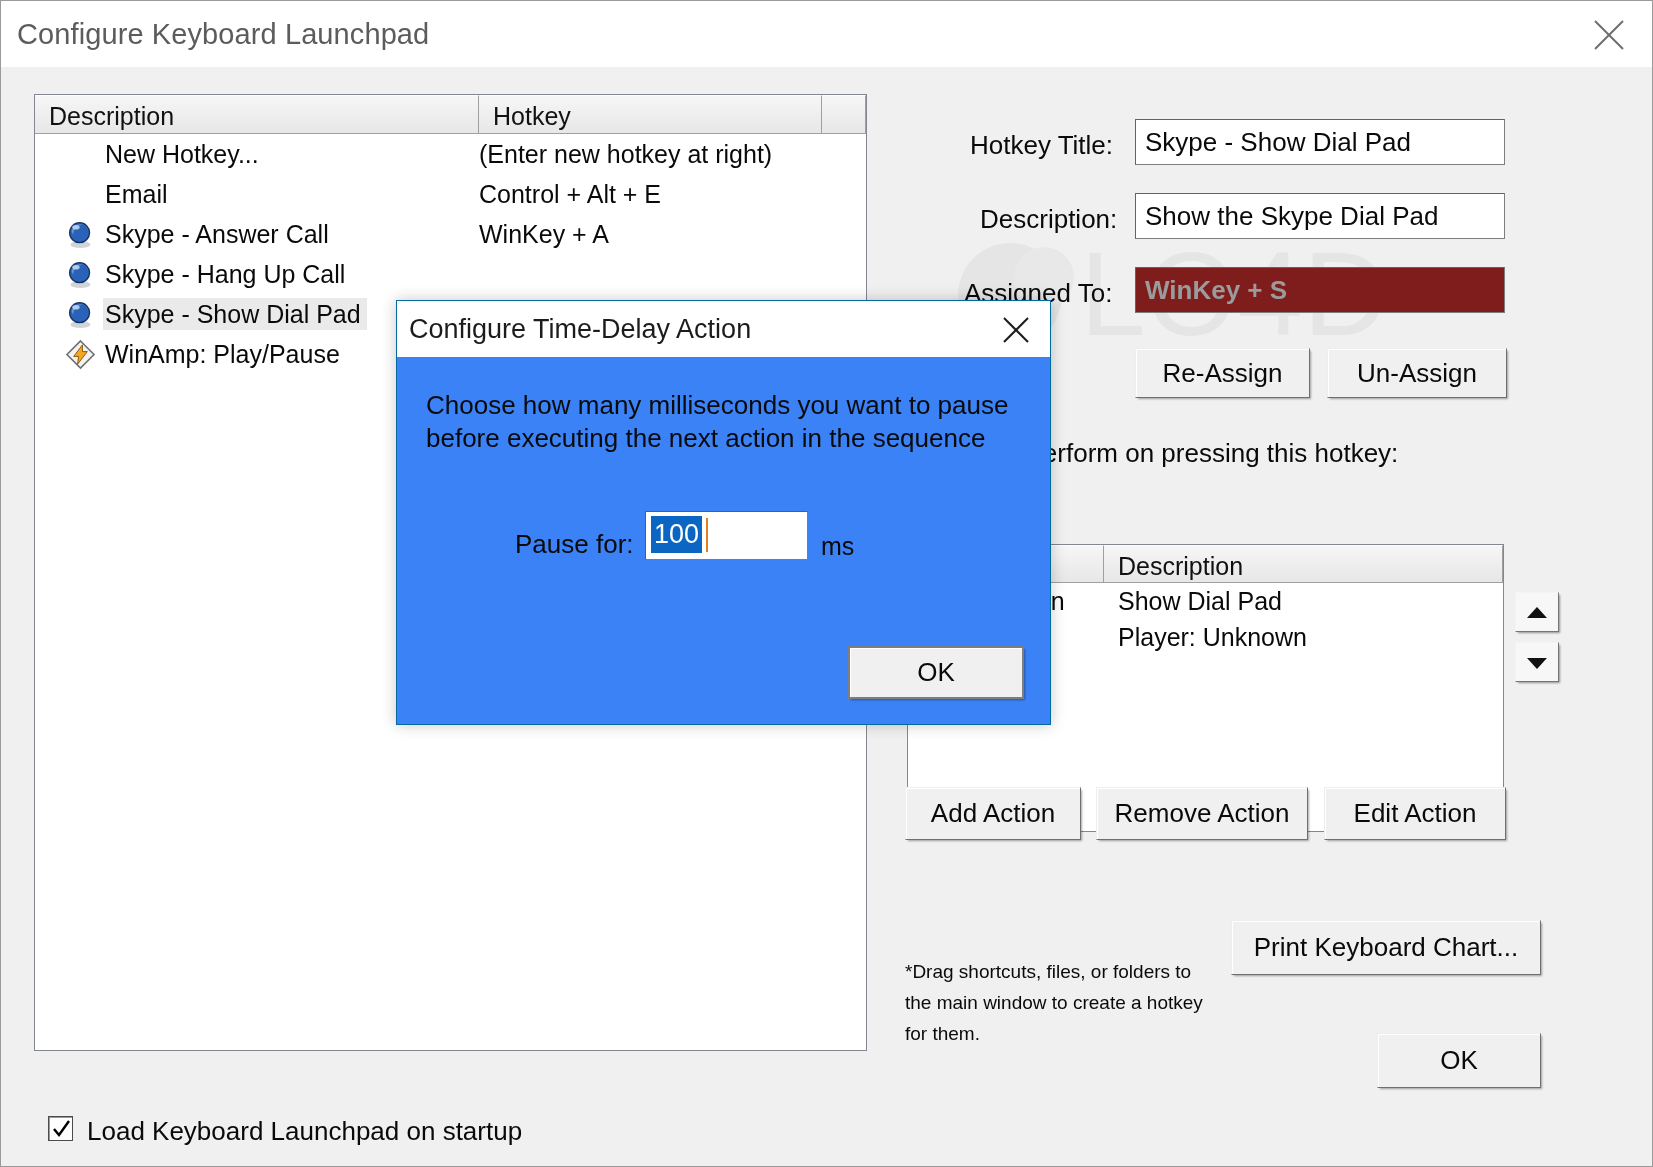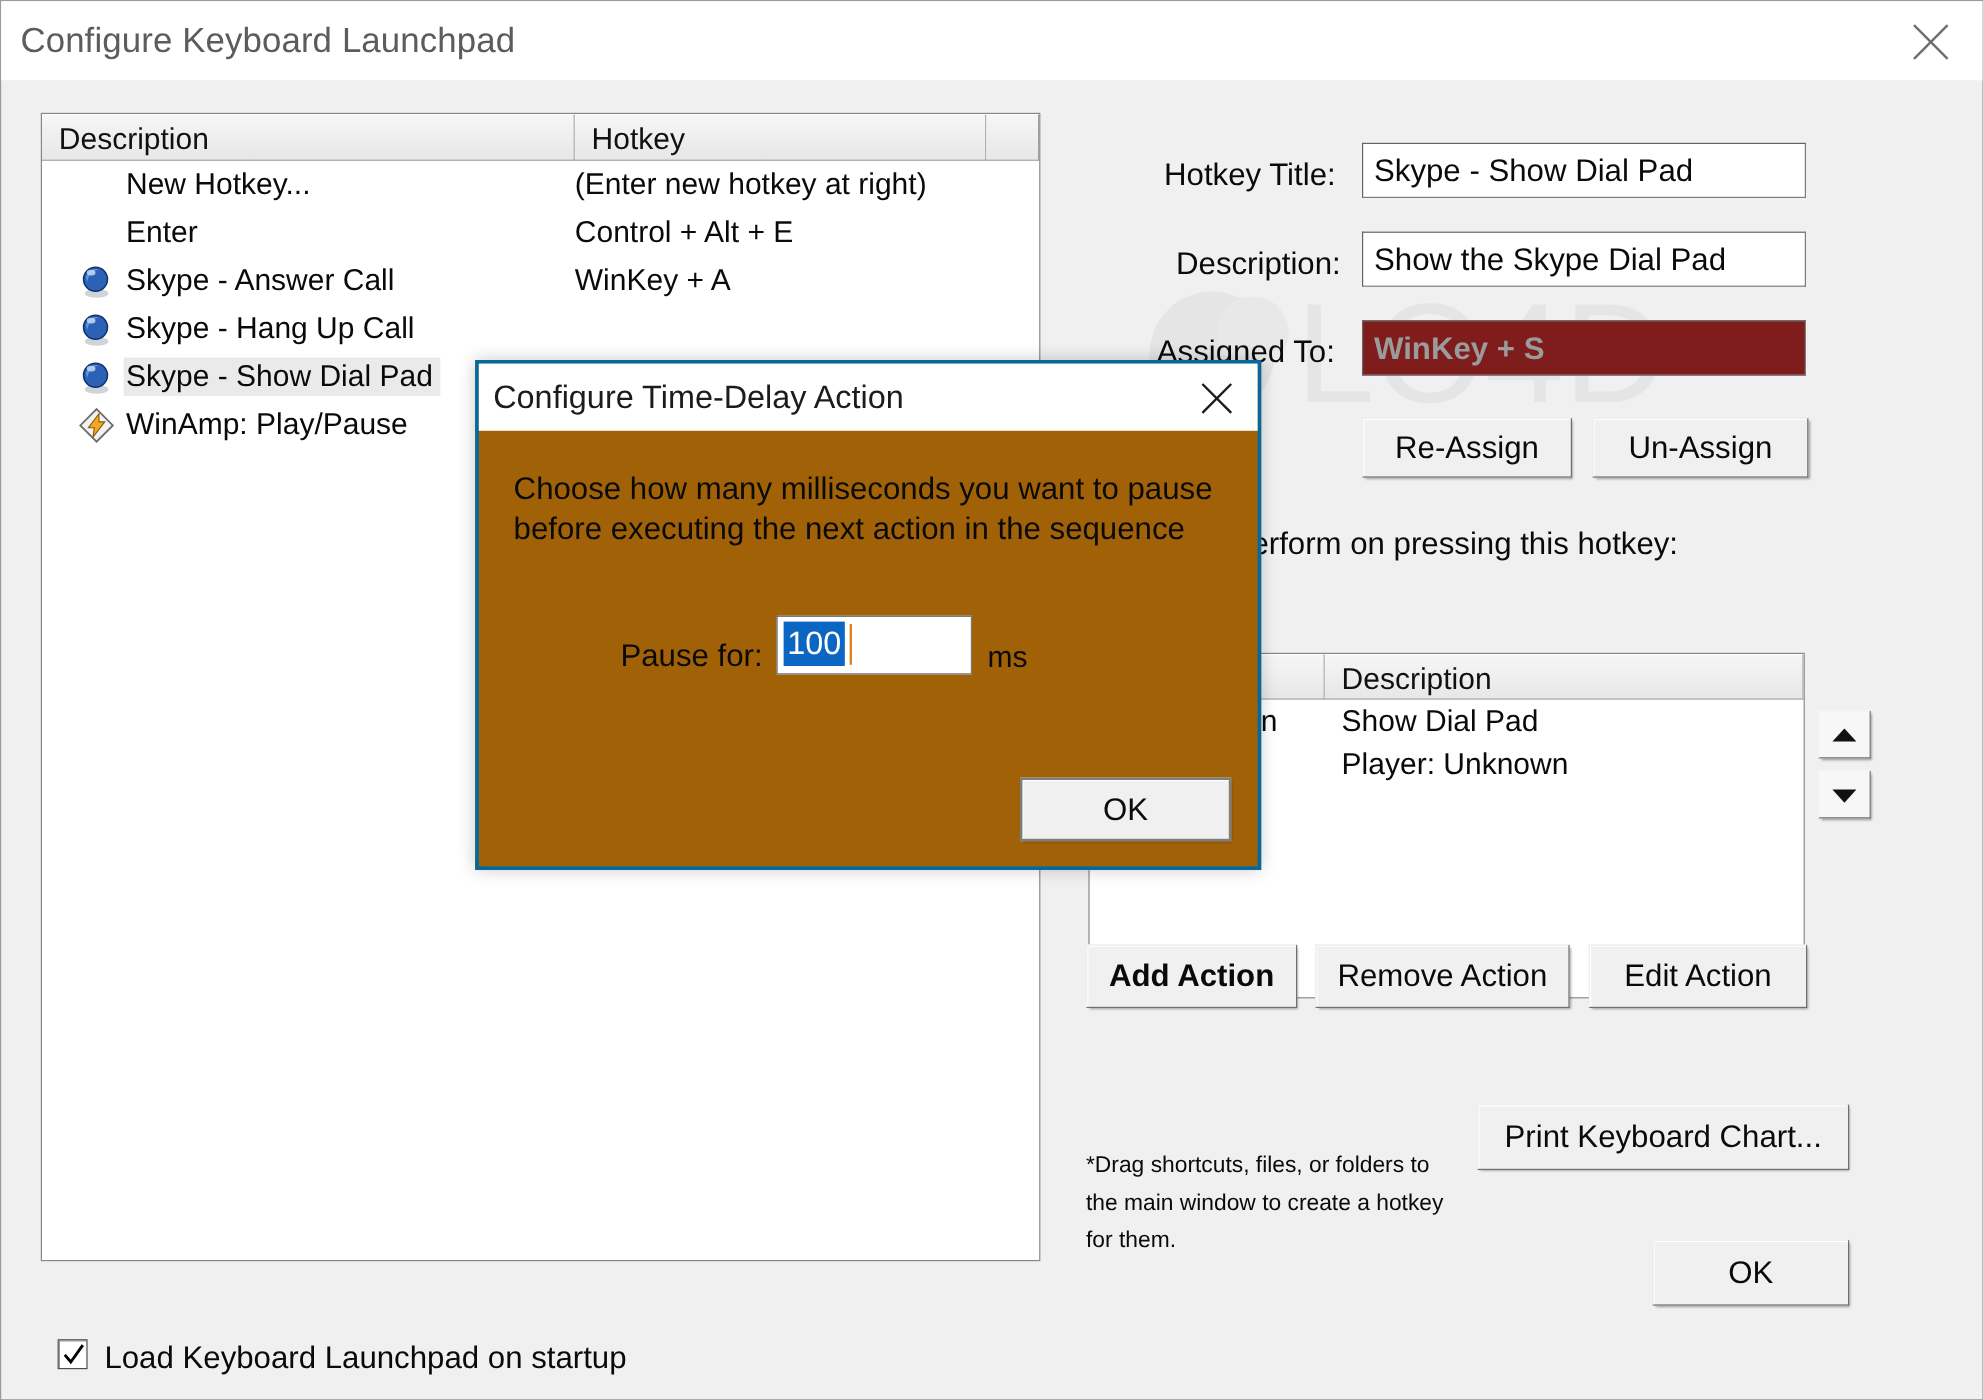--- a/index.html
+++ b/index.html
@@ -295,22 +295,22 @@
     color: #0a0a0a;
   }
 
   
   #delay-dialog {
     position: absolute;
     left: 394px;
     top: 233px;
     width: 655px;
     height: 425px;
-    background: #a16207;
-    border: 3px solid #0369a1;
+    background: #3b82f6;
+    border: 1px solid #0369a1;
     box-sizing: border-box;
     box-shadow: 0 0 14px rgba(0,0,0,.22);
   }
   #dialog-titlebar {
     position: absolute;
     left: 0; top: 0;
     width: 100%;
     height: 56px;
     background: #ffffff;
   }
@@ -454,21 +454,21 @@
           <div class="lv-cell-desc">
             <div class="lv-indent"></div>
             <span class="lv-desc-text">New Hotkey...</span>
           </div>
           <div class="lv-cell-hot">(Enter new hotkey at right)</div>
         </div>
 
         <div class="lv-row">
           <div class="lv-cell-desc">
             <div class="lv-indent"></div>
-            <span class="lv-desc-text">Enter</span>
+            <span class="lv-desc-text">Email</span>
           </div>
           <div class="lv-cell-hot">Control + Alt + E</div>
         </div>
 
         <div class="lv-row">
           <div class="lv-cell-desc">
             <div class="lv-icon-slot">
               <svg class="icon-skype" viewBox="0 0 32 32">
                 <ellipse cx="16" cy="27" rx="11" ry="4" fill="#cfd4da"></ellipse>
                 <circle cx="15" cy="14" r="11" fill="#2a62b8"></circle>
@@ -574,21 +574,21 @@
       <svg width="24" height="14" viewBox="0 0 24 14">
         <path d="M12 1 22 12 2 12z" fill="#111"></path>
       </svg>
     </div>
     <div class="order-btn" style="left:1513px; top:575px;">
       <svg width="24" height="14" viewBox="0 0 24 14">
         <path d="M12 13 2 2 22 2z" fill="#111"></path>
       </svg>
     </div>
 
-    <div class="win-button" style="left:903px; top:720px; width:176px; height:53px;font-weight:bold;">Add Action</div>
+    <div class="win-button" style="left:903px; top:720px; width:176px; height:53px;">Add Action</div>
     <div class="win-button" style="left:1094px; top:720px; width:212px; height:53px;">Remove Action</div>
     <div class="win-button" style="left:1322px; top:720px; width:182px; height:53px;">Edit Action</div>
 
     <div id="drag-hint">*Drag shortcuts, files, or folders to the main window to create a hotkey for them.</div>
 
     <div class="win-button" style="left:1229px; top:853px; width:310px; height:55px;">Print Keyboard Chart...</div>
     <div class="win-button" style="left:1375px; top:966px; width:164px; height:55px;">OK</div>
 
     <div id="delay-dialog">
       <div id="dialog-titlebar">

